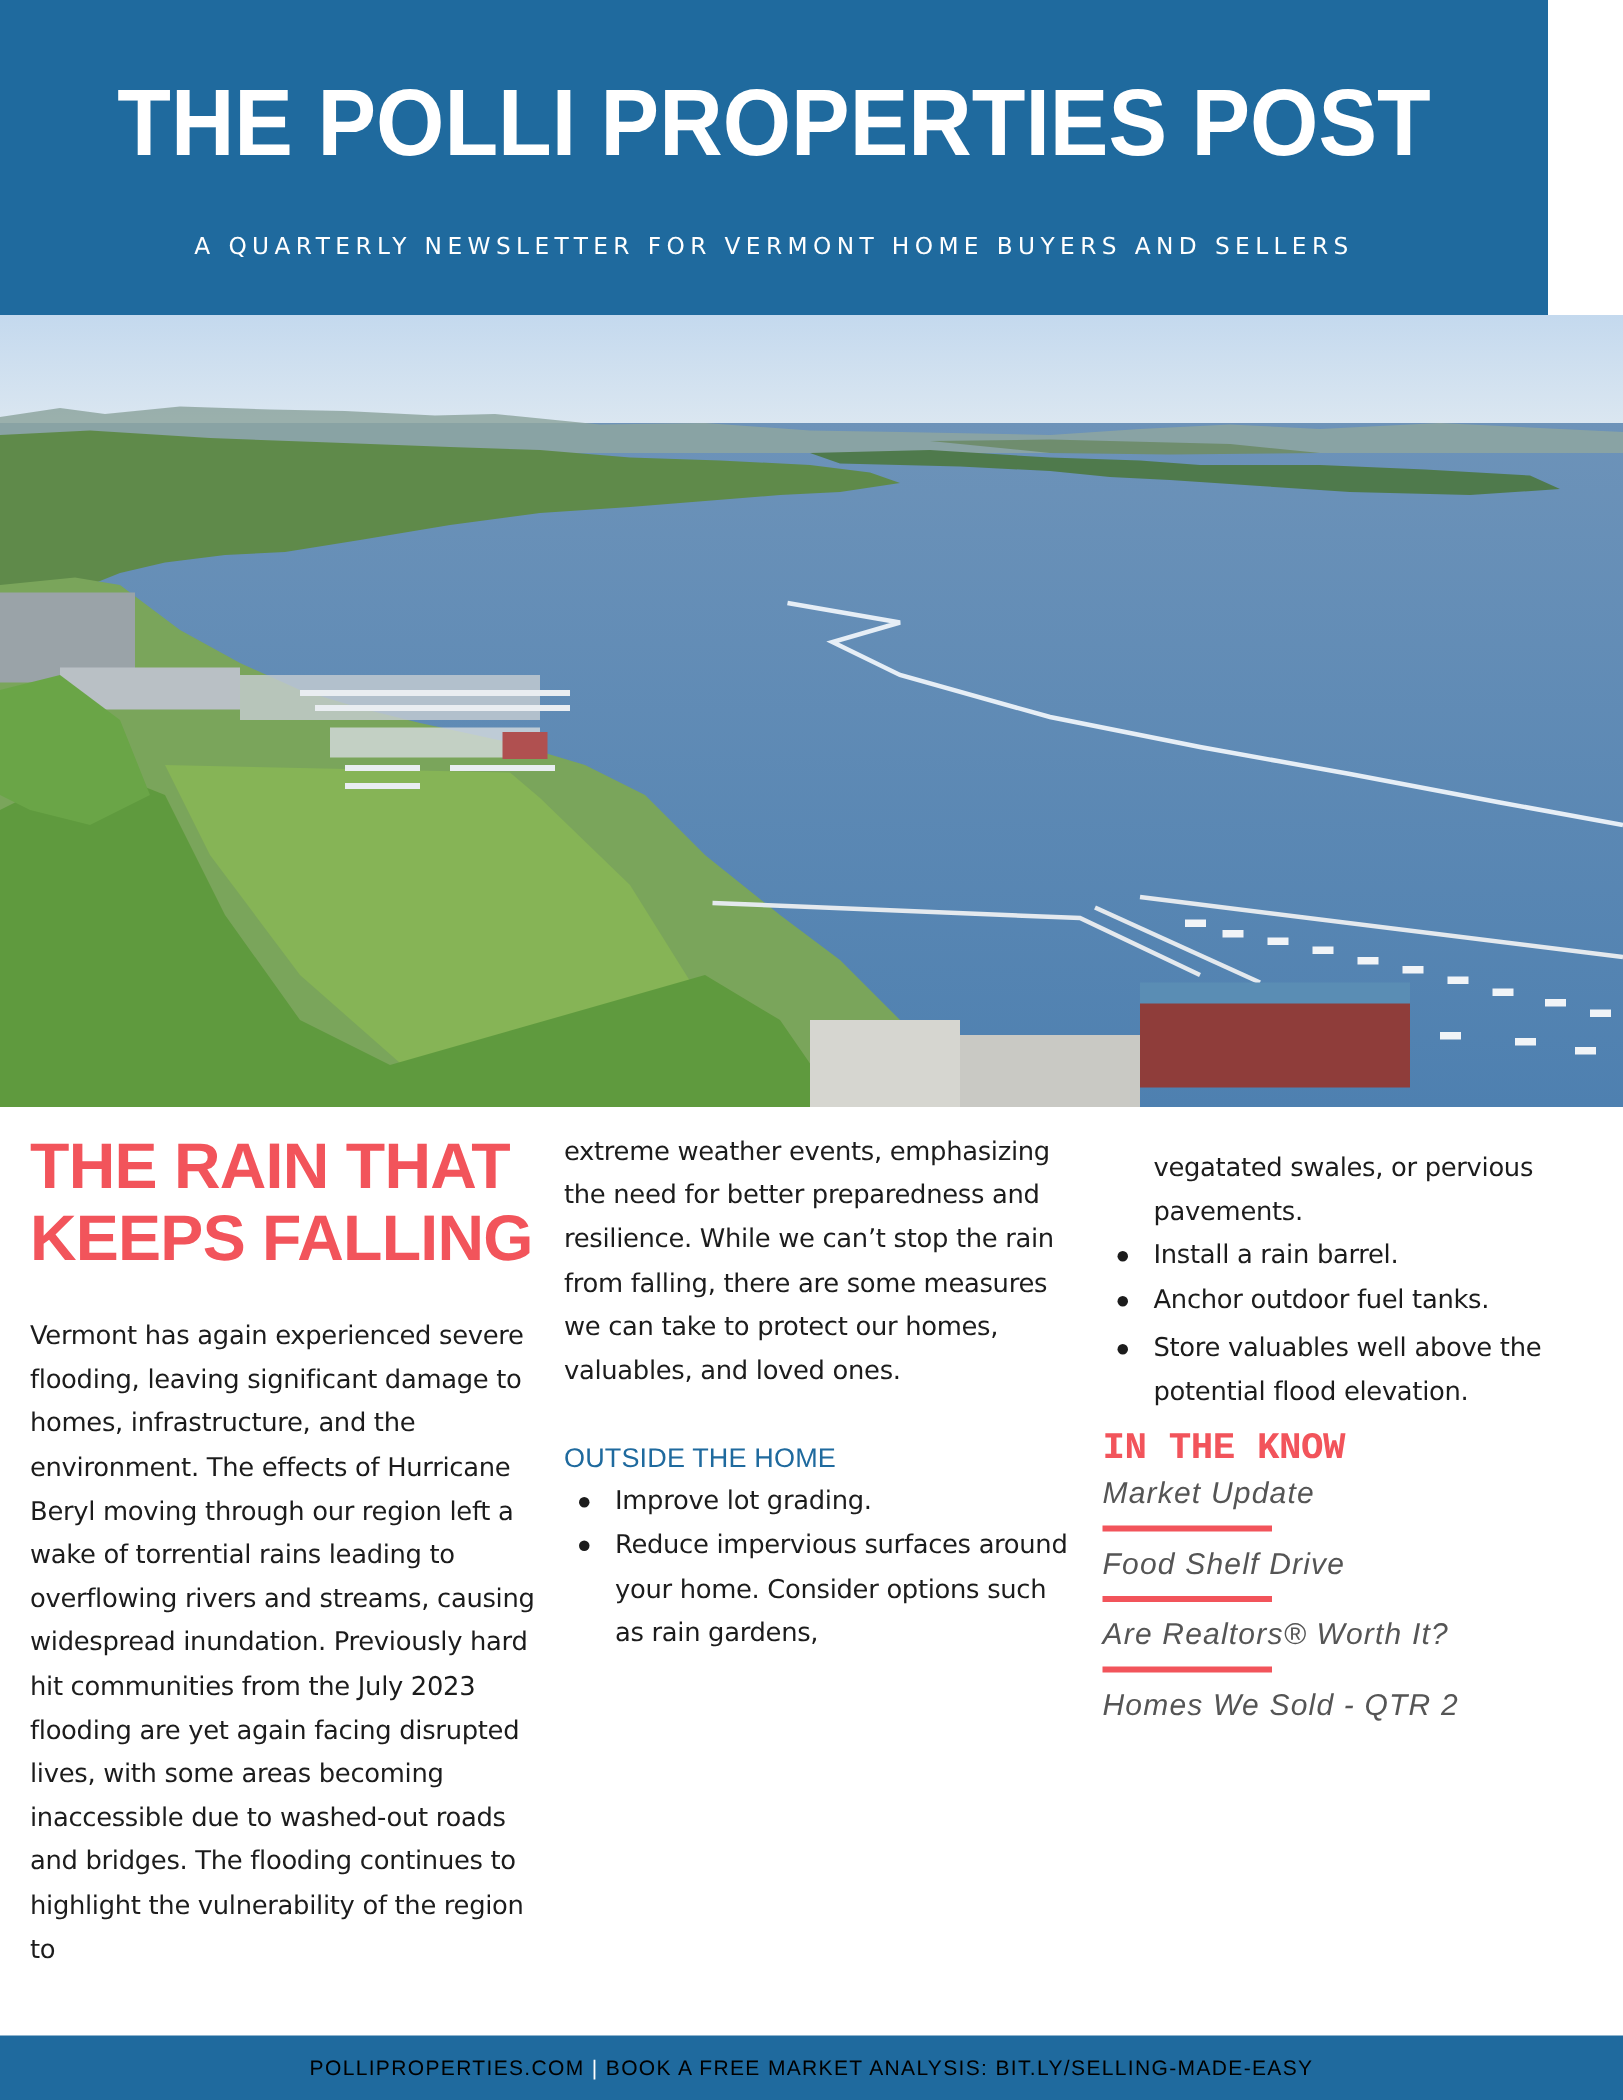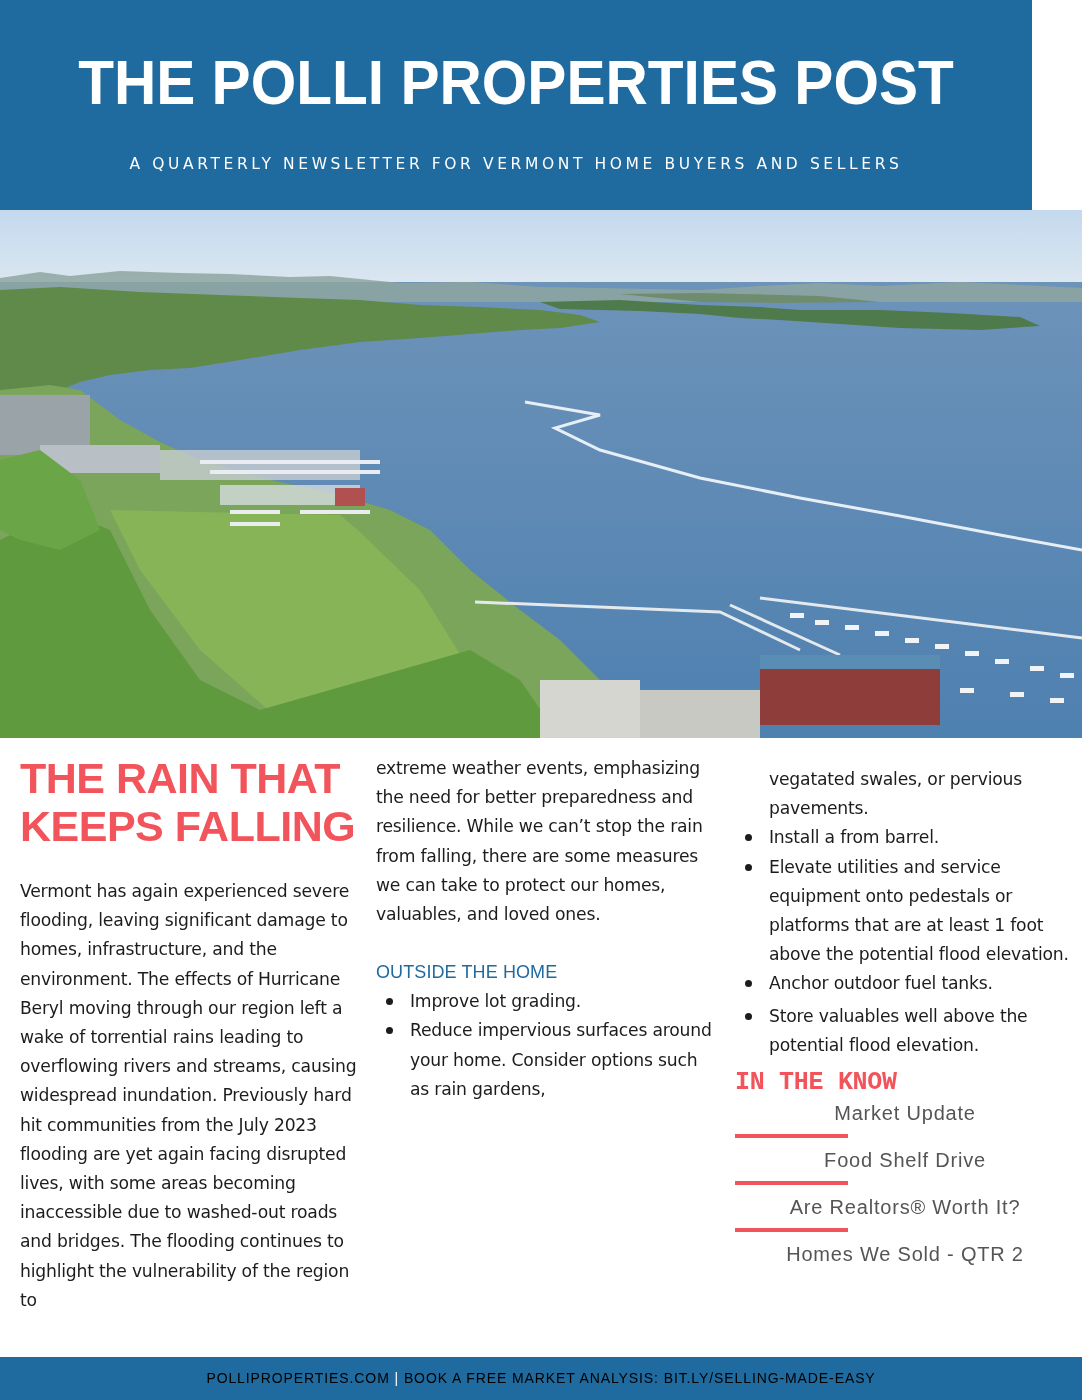--- a/index.html
+++ b/index.html
@@ -55,24 +55,23 @@
   }
   ul.bullets li .dot {
     position: absolute; left: 10px; top: 11px; width: 7px; height: 7px; border-radius: 50%;
     background: #1c1c1c;
   }
   .know-head {
     font-family: Liberation Mono, monospace; font-weight: 700; color: #f2545b;
     font-size: 25px; line-height: 30px; letter-spacing: -0.3px;
   }
   .know-link {
-    display: block; font-family: "Liberation Sans", sans-serif; 
+    display: block; font-family: "Liberation Sans", sans-serif; font-style: italic;
     color: #555; font-size: 20px; line-height: 26px; letter-spacing: 0.8px;
     text-decoration: none;
-    text-align: center;
   }
   .know-rule { width: 113px; height: 4px; background: #f2545b; margin: 8px 0 9px 0; }
 
   .footer {
     position: absolute; left: 0; top: 1357px; width: 1082px; height: 43px; background: #1f6a9e;
     color: #fff; text-align: center;
     font-family: "Liberation Sans", sans-serif; font-size: 14px; line-height: 43px;
     letter-spacing: 0.9px;
   }
   .footer a { color: #000000; text-decoration: none; }
@@ -175,22 +174,21 @@
   <h2 class="section-head" style="margin-top:31px;">OUTSIDE THE HOME</h2>
   <ul class="bullets" style="margin-top:3px;">
     <li><span class="dot"></span><span>Improve lot grading.</span></li>
     <li><span class="dot"></span><span>Reduce impervious surfaces around your home. Consider options such as rain gardens,</span></li>
   </ul>
 </section>
 
 <section class="col col3">
   <ul class="bullets" style="margin-top:15px;">
     <li><span>vegatated swales, or pervious pavements.</span></li>
-    <li><span class="dot"></span><span>Install a from barrel.</span></li>
-    <li><span class="dot"></span><span>Elevate utilities and service equipment onto pedestals or platforms that are at least 1 foot above the potential flood elevation.</span></li>
+    <li><span class="dot"></span><span>Install a rain barrel.</span></li>
     <li><span class="dot"></span><span>Anchor outdoor fuel tanks.</span></li>
   </ul>
   <ul class="bullets" style="margin-top:3px;">
     <li><span class="dot"></span><span>Store valuables well above the potential flood elevation.</span></li>
   </ul>
 
   <div style="margin-top:8px;">
     <h2 class="know-head">IN THE KNOW</h2>
     <a class="know-link" href="#" style="margin-top:2px;">Market Update</a>
     <div class="know-rule"></div>

